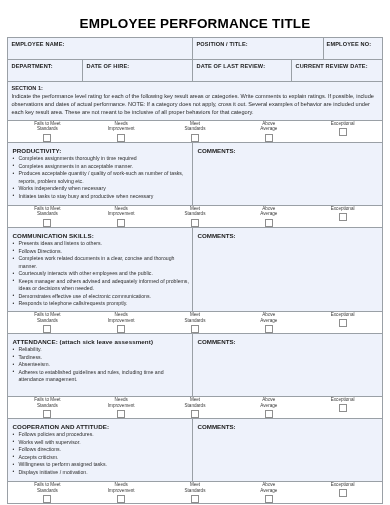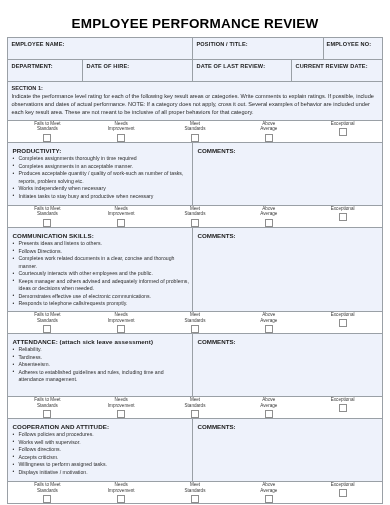--- a/index.html
+++ b/index.html
@@ -100,21 +100,21 @@
     font-weight:bold;
     padding:4px 0 0 4px;
     color:#1b1b1b;
   }
 </style>
 </head>
 <body>
 
 <div class="page">
 
-  <div class="doc-title">EMPLOYEE PERFORMANCE REVIEW</div>
+  <div class="doc-title">EMPLOYEE PERFORMANCE TITLE</div>
 
   <table class="form">
     <colgroup>
       <col style="width:75px">
         <col style="width:110px">
       <col style="width:67px">
         <col style="width:32px">
       <col style="width:31px">
         <col style="width:27px">
       <col style="width:32px">

